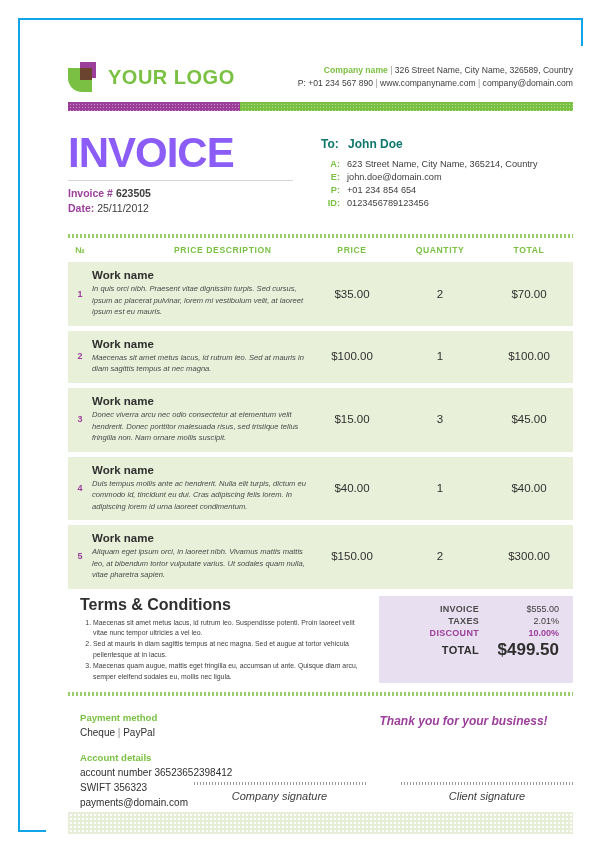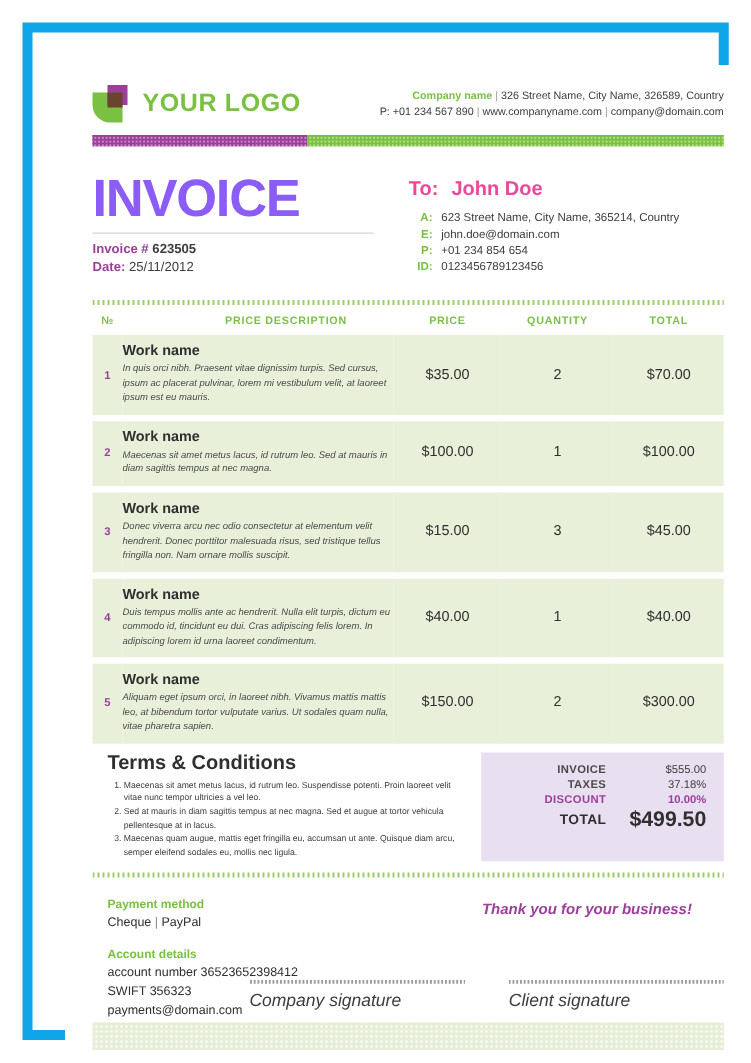--- a/index.html
+++ b/index.html
@@ -12,21 +12,21 @@
     position: relative;
     width: 601px; height: 850px;
     background: #ffffff;
     overflow: hidden;
   }
   
   .frame {
     position: absolute;
     left: 18px; top: 18px;
     width: 565px; height: 814px;
-    border: 8px solid #0ea5e9;
+    border: 2px solid #0ea5e9;
     background: #ffffff;
   }
   .sheet {
     position: absolute;
     left: 26px; top: 26px;
     width: 549px; height: 798px;
     background: #ffffff;
     padding: 0;
   }
   .inner {
@@ -118,21 +118,21 @@
     margin-top: 7px;
     margin-bottom: 5px;
     width: 225px;
   }
   .inv-line { font-size: 10.5px; line-height: 1.45; }
   .inv-label { color: #9b3f9b; font-weight: bold; }
   .inv-value { color: #3d3d3d; font-weight: bold; }
   .inv-value-n { color: #3d3d3d; font-weight: normal; }
 
   .title-right { width: 252px; padding-top: 4px; }
-  .to-head { font-size: 16px; font-weight: bold; color: #ec4899; margin-bottom: 5px; }
+  .to-head { font-size: 12px; font-weight: bold; color: #0f766e; margin-bottom: 5px; }
   .to-head .to-word { margin-right: 6px; }
   .to-table { width: 100%; font-size: 9.2px; color: #3d3d3d; }
   .to-table td { padding: 0.6px 0; vertical-align: top; }
   .to-key {
     color: #7ac143; font-weight: bold;
     text-align: right; width: 22px;
     padding-right: 5px !important;
     white-space: nowrap;
   }
 
@@ -241,22 +241,22 @@
   }
   .sig-box { width: 172px; }
   .sig-line {
     height: 3px;
     background-image: linear-gradient(90deg, #9a9a9a 45%, transparent 45%);
     background-size: 3px 3px;
     background-repeat: repeat-x;
     margin-bottom: 5px;
   }
   .sig-label {
-    text-align: left;
-    font-size: 14px;
+    text-align: center;
+    font-size: 11px;
     font-style: italic;
     color: #3d3d3d;
   }
   .sig-spacer { width: 90px; }
 
   .bottom-dots {
     position: absolute;
     left: 22px; right: 22px;
     bottom: 10px;
     height: 22px;
@@ -442,21 +442,21 @@
 
           <div class="totals">
             <table>
               <tbody>
                 <tr>
                   <td class="t-label">INVOICE</td>
                   <td class="t-value">$555.00</td>
                 </tr>
                 <tr>
                   <td class="t-label">TAXES</td>
-                  <td class="t-value">37.18%</td>
+                  <td class="t-value">2.01%</td>
                 </tr>
                 <tr class="t-disc">
                   <td class="t-label">DISCOUNT</td>
                   <td class="t-value">10.00%</td>
                 </tr>
                 <tr class="t-total">
                   <td class="t-label">TOTAL</td>
                   <td class="t-value">$499.50</td>
                 </tr>
               </tbody>

